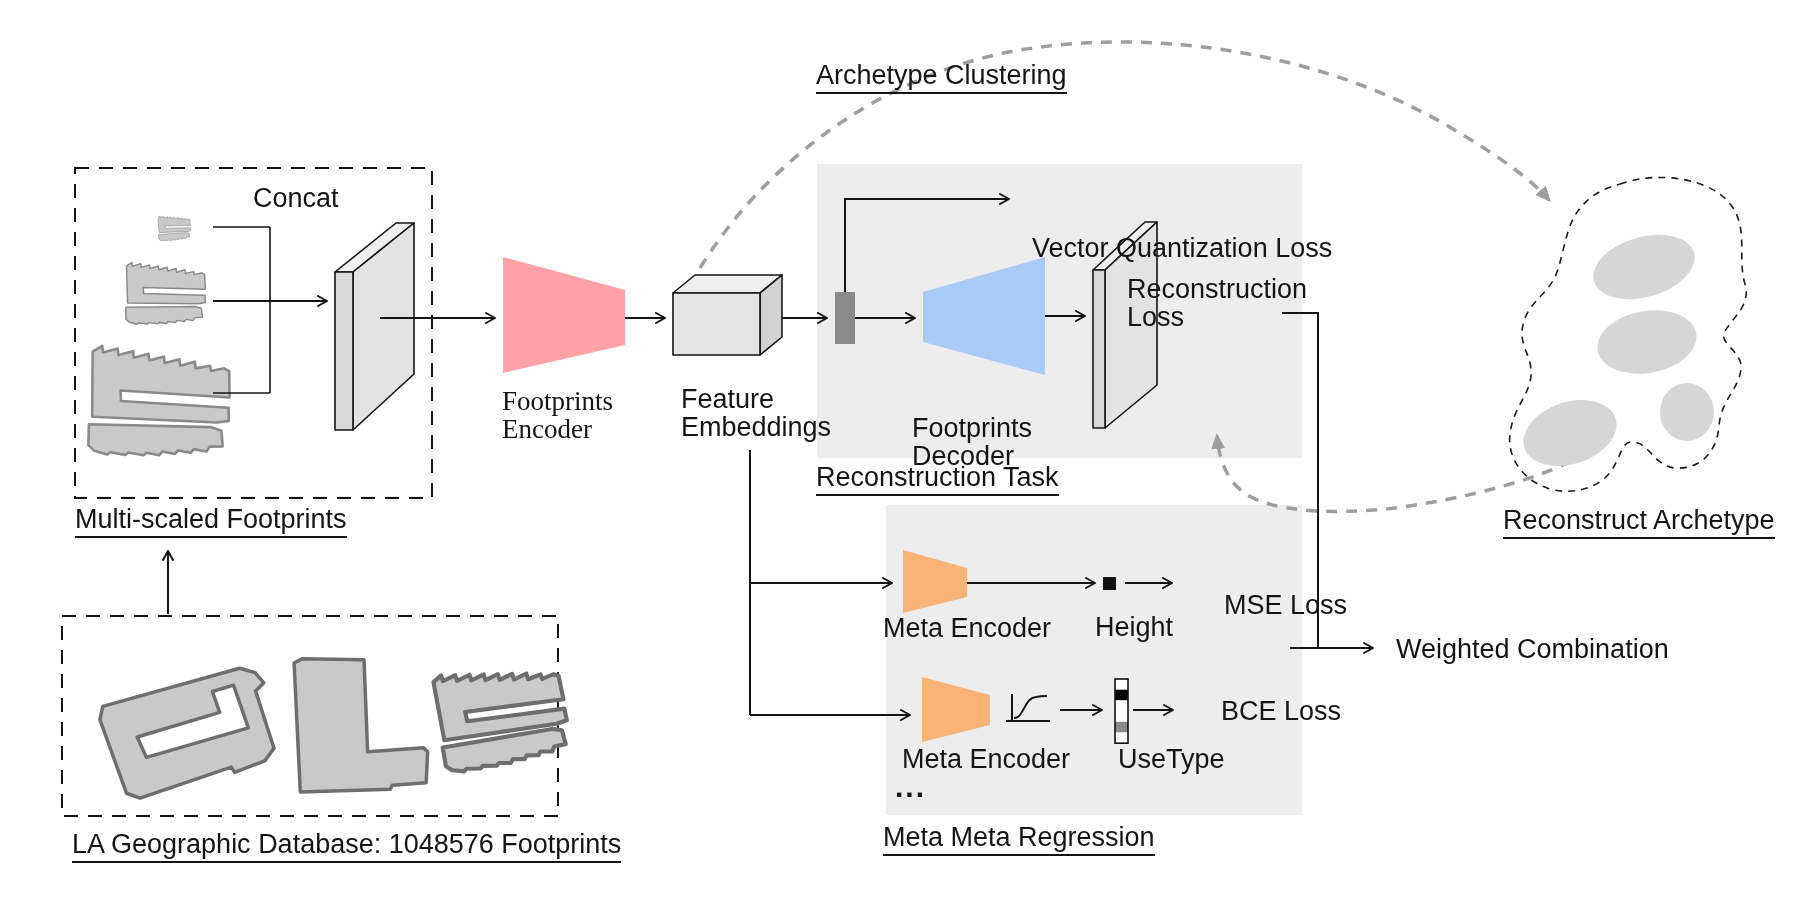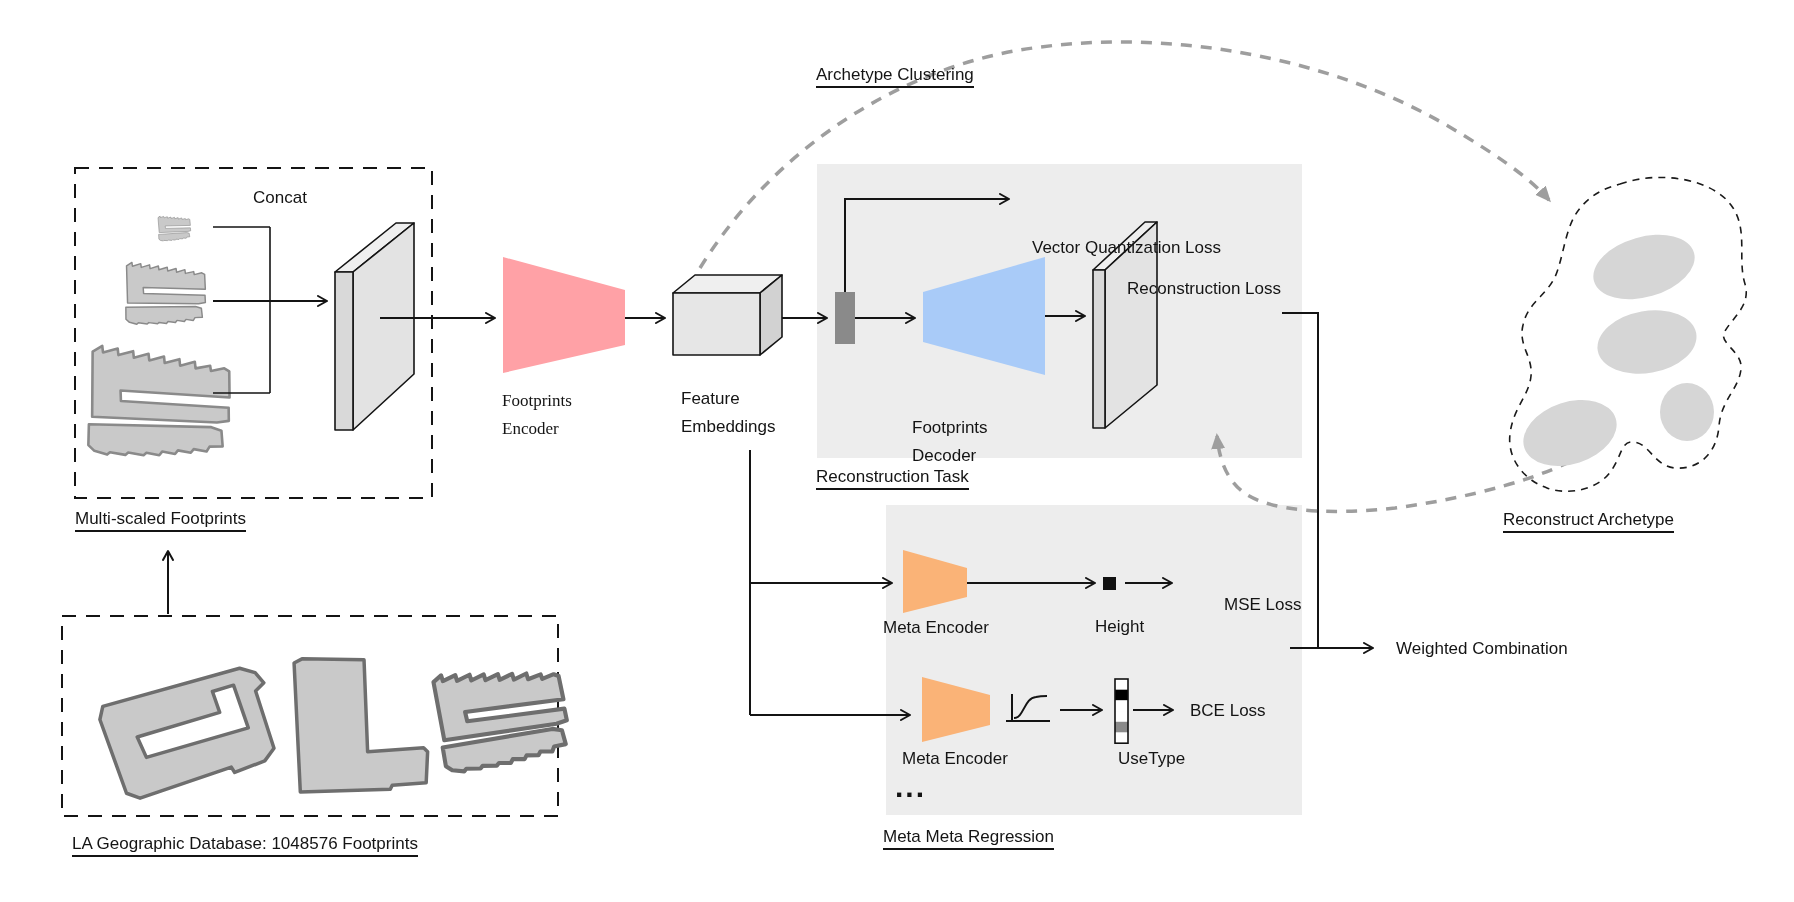--- a/index.html
+++ b/index.html
@@ -11,21 +11,21 @@
     --dashed-arrow:#9e9e9e;
     --quantize-bar:#8a8a8a;
     --ink:#141414;
   }
   html,body{margin:0;padding:0;background:#fff;}
   #stage{
     position:relative;width:1794px;height:902px;background:#ffffff;
     font-family:"Liberation Sans",sans-serif;color:var(--ink);overflow:hidden;
   }
   #underlay{position:absolute;left:0;top:0;}
-  .lbl{position:absolute;font-size:17px;line-height:26px;white-space:nowrap;color:var(--ink);}
+  .lbl{position:absolute;font-size:27px;line-height:26px;white-space:nowrap;color:var(--ink);}
   .wrap{white-space:normal;line-height:28px;}
   .ul span{border-bottom:2px solid var(--ink);padding-bottom:2px;}
   .dots{font-size:30px;font-weight:bold;letter-spacing:2px;line-height:30px;}
   
   .enc{fill:var(--encoder-pink);stroke:none;}
   .dec{fill:var(--decoder-blue);stroke:none;}
   .meta-enc{fill:var(--meta-orange);stroke:none;}
   .panel{fill:var(--panel-gray);stroke:none;}
   .dashbox{fill:none;stroke:#141414;stroke-width:2;stroke-dasharray:14 10;}
   .bld{fill:var(--footprint-fill);stroke-linejoin:round;}
@@ -177,21 +177,21 @@
 <div class="lbl" style="left:883px;top:615px;">Meta Encoder</div>
 
 <div class="lbl" style="left:1095px;top:614px;">Height</div>
 
 <div class="lbl" style="left:1224px;top:572px;margin-top:20px;">MSE Loss</div>
 
 <div class="lbl" style="left:902px;top:746px;">Meta Encoder</div>
 
 <div class="lbl" style="left:1081px;top:746px;margin-left:37px;">UseType</div>
 
-<div class="lbl" style="left:1190px;top:698px;">BCE Loss</div>
+<div class="lbl" style="left:1221px;top:698px;">BCE Loss</div>
 
 <div class="lbl dots" style="left:895px;top:772px;">...</div>
 
 <div class="lbl ul" style="left:883px;top:824px;"><span>Meta Meta Regression</span></div>
 
 <div class="lbl" style="left:1396px;top:636px;">Weighted Combination</div>
 
 <div class="lbl ul" style="left:1503px;top:507px;"><span>Reconstruct Archetype</span></div>
 
 </div>

